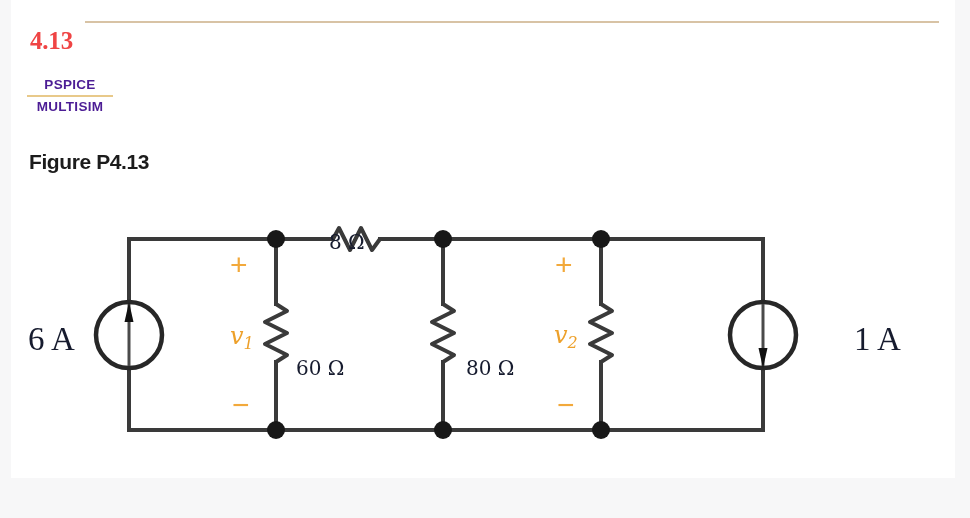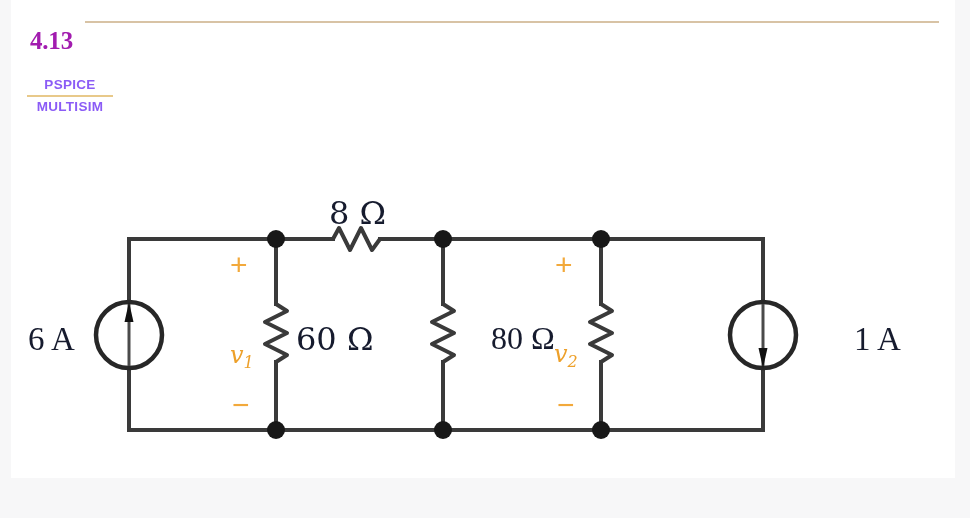--- a/index.html
+++ b/index.html
@@ -31,21 +31,21 @@
     height: 2px;
     background: #d8c3a5;
   }
   .prob-num {
     position: absolute;
     left: 19px;
     top: 27px;
     font-family: "Liberation Serif", serif;
     font-weight: bold;
     font-size: 25px;
-    color: #a21caf;
+    color: #ef4444;
     letter-spacing: -0.2px;
   }
   .prob-text {
     position: absolute;
     left: 110px;
     top: 26px;
     width: 820px;
     font-family: "Liberation Serif", serif;
     font-size: 25.5px;
     line-height: 37px;
@@ -71,21 +71,21 @@
     top: 76px;
     width: 86px;
     text-align: center;
   }
   .badge .line1,
   .badge .line2 {
     font-family: "Liberation Sans", sans-serif;
     font-weight: bold;
     font-size: 13.5px;
     letter-spacing: 0.3px;
-    color: #8b5cf6;
+    color: #4c1d95;
     line-height: 17px;
   }
   .badge .bar {
     height: 2px;
     background: #e8c98a;
     margin: 2px 0 1px 0;
   }
 
   
   .fig-caption {
@@ -109,29 +109,28 @@
   }
   #circuit svg { display: block; }
 
   .lbl {
     position: absolute;
     font-family: "Liberation Serif", serif;
     font-size: 33px;
     color: #161b2e;
     white-space: nowrap;
   }
-  .lbl-ohm { font-family: "DejaVu Serif", serif; font-size: 32px; }
+  .lbl-ohm { font-family: "DejaVu Serif", serif; font-size: 20px; margin-top: 36px; }
   .lbl-orange {
     position: absolute;
     font-family: "DejaVu Serif", serif;
     font-style: italic;
     font-size: 24px;
     color: #eda02a;
     white-space: nowrap;
-    margin-top: 19px;
   }
   .lbl-orange .sub {
     font-size: 16px;
     vertical-align: -0.32em;
   }
   .sign {
     position: absolute;
     font-family: "Liberation Sans", sans-serif;
     font-size: 30px;
     color: #f2a93b;
@@ -148,20 +147,21 @@
 
   <div class="prob-num">4.13</div>
 
 
   <div class="badge">
     <div class="line1">PSPICE</div>
     <div class="bar"></div>
     <div class="line2">MULTISIM</div>
   </div>
 
+  <div class="fig-caption">Figure P4.13</div>
 
   <div id="circuit">
 
     <svg width="944" height="290" viewBox="0 0 944 290">
       <g stroke="#3a3a3a" stroke-width="4" fill="none" stroke-linecap="square">
 
         <path d="M118,59 L265,59"></path>
 
         <path d="M265,59 L322,59"></path>
 
@@ -210,21 +210,21 @@
       <circle cx="590" cy="59" r="9" fill="#181818"></circle>
       <circle cx="265" cy="250" r="9" fill="#181818"></circle>
       <circle cx="432" cy="250" r="9" fill="#181818"></circle>
       <circle cx="590" cy="250" r="9" fill="#181818"></circle>
     </svg>
 
     <div class="lbl lbl-ohm" style="left:318px; top:14px;">8 Ω</div>
 
     <div class="lbl lbl-ohm" style="left:285px; top:140px;">60 Ω</div>
 
-    <div class="lbl lbl-ohm" style="left:480px; top:140px;font-family:Liberation Serif, serif;">80 Ω</div>
+    <div class="lbl lbl-ohm" style="left:455px; top:140px;">80 Ω</div>
 
 
     <div class="lbl" style="left:17px; top:141px;">6 A</div>
 
     <div class="lbl" style="left:795px; top:141px;margin-left:48px;">1 A</div>
 
     <div class="sign" style="left:219px; top:70px;">+</div>
     <div class="lbl-orange" style="left:219px; top:142px;"><span>v</span><span class="sub">1</span></div>
     <div class="sign" style="left:221px; top:210px;">−</div>
 

